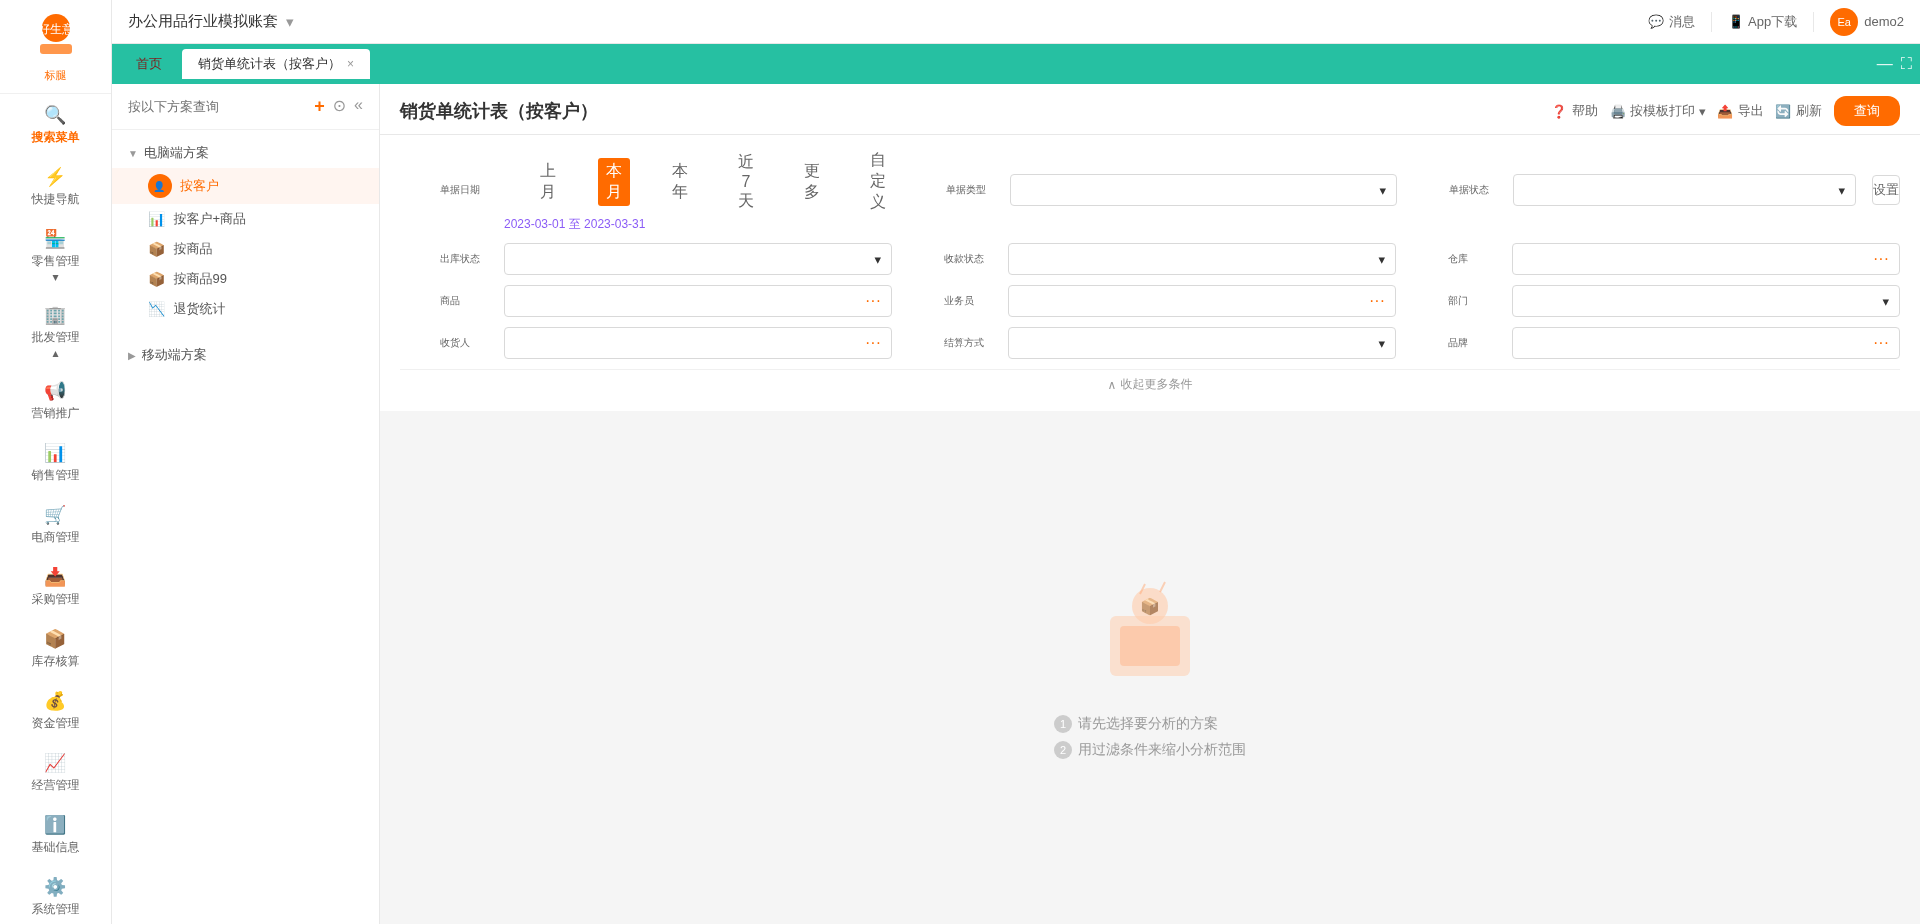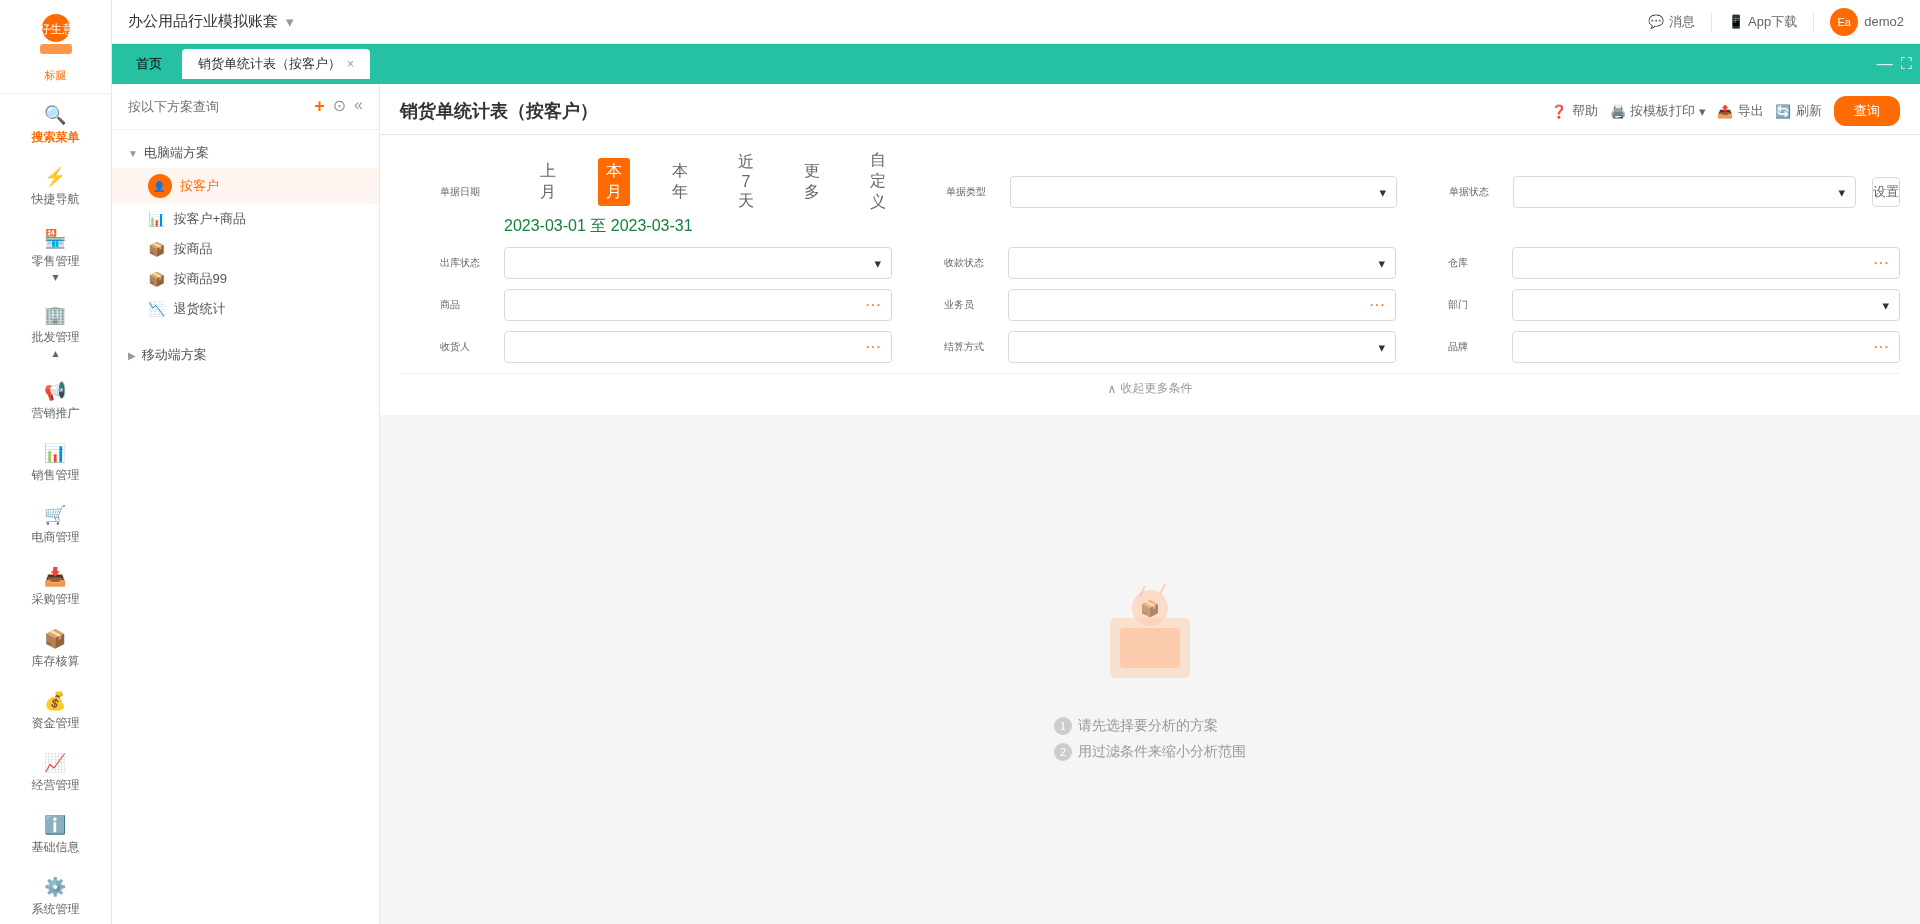--- a/index.html
+++ b/index.html
@@ -23,21 +23,21 @@
     .topbar-left { display: flex; align-items: center; gap: 8px; font-size: 15px; color: #333; }
     .topbar-right { display: flex; align-items: center; gap: 16px; font-size: 13px; color: #666; }
     .topbar-btn { display: flex; align-items: center; gap: 4px; cursor: pointer; }
     .avatar { width: 28px; height: 28px; border-radius: 50%; background: #ff6b00; display: flex; align-items: center; justify-content: center; color: #fff; font-size: 11px; overflow: hidden; }
 
     
     .tabs { height: 40px; background: #26c0a2; display: flex; align-items: center; padding: 0 8px; flex-shrink: 0; }
     .tab { padding: 6px 16px; border-radius: 4px 4px 0 0; cursor: pointer; font-size: 13px; color: rgba(255,255,255,0.85); display: flex; align-items: center; gap: 6px; }
     .tab.active { background: #fff; color: #333; }
     .tab-close { font-size: 12px; color: #999; cursor: pointer; }
-    .tab-home { color: #000000; }
+    .tab-home { color: #7f1d1d; }
     .tab-icons { margin-left: auto; display: flex; gap: 8px; }
     .tab-icon-btn { color: rgba(255,255,255,0.9); cursor: pointer; font-size: 16px; }
 
     
     .content { flex: 1; display: flex; overflow: hidden; }
 
     
     .left-panel { width: 268px; background: #fff; border-right: 1px solid #e8e8e8; display: flex; flex-direction: column; flex-shrink: 0; overflow-y: auto; }
     .left-panel-header { padding: 12px 16px; display: flex; align-items: center; justify-content: space-between; border-bottom: 1px solid #f0f0f0; }
     .left-panel-title { font-size: 13px; color: #737373; }
@@ -67,21 +67,21 @@
     .filter-item { display: flex; align-items: center; gap: 8px; }
     .filter-label { font-size: 10px; color: #666; white-space: nowrap; min-width: 56px; margin-left: 40px; }
     .filter-input { flex: 1; border: 1px solid #d9d9d9; border-radius: 4px; padding: 5px 10px; font-size: 13px; color: #333; display: flex; align-items: center; justify-content: space-between; cursor: pointer; background: #fff; min-height: 32px; }
     .filter-input .placeholder { color: #bbb; }
     .filter-dots { color: #ff6b00; font-size: 16px; margin-left: 4px; cursor: pointer; }
 
     
     .date-filter { display: flex; align-items: center; gap: 6px; }
     .date-btn { padding: 3px 8px; border-radius: 3px; font-size: 16px; cursor: pointer; border: none; background: transparent; color: #666; margin-left: 28px; }
     .date-btn.active { background: #ff6b00; color: #fff; border-radius: 3px; }
-    .date-range { font-size: 16px; color: #15803d; }
+    .date-range { font-size: 12px; color: #8b5cf6; }
 
     
     .collapse-bar { display: flex; justify-content: center; align-items: center; padding: 6px; background: #fff; border-top: 1px solid #f0f0f0; cursor: pointer; }
     .collapse-bar span { font-size: 12px; color: #999; display: flex; align-items: center; gap: 4px; }
 
     
     .empty-state { flex: 1; display: flex; flex-direction: column; align-items: center; justify-content: center; color: #999; font-size: 14px; }
     .empty-hints { display: flex; flex-direction: column; gap: 8px; }
     .empty-hint { display: flex; align-items: center; gap: 6px; }
     .hint-num { width: 18px; height: 18px; border-radius: 50%; background: #ccc; color: #fff; font-size: 11px; display: flex; align-items: center; justify-content: center; flex-shrink: 0; }

